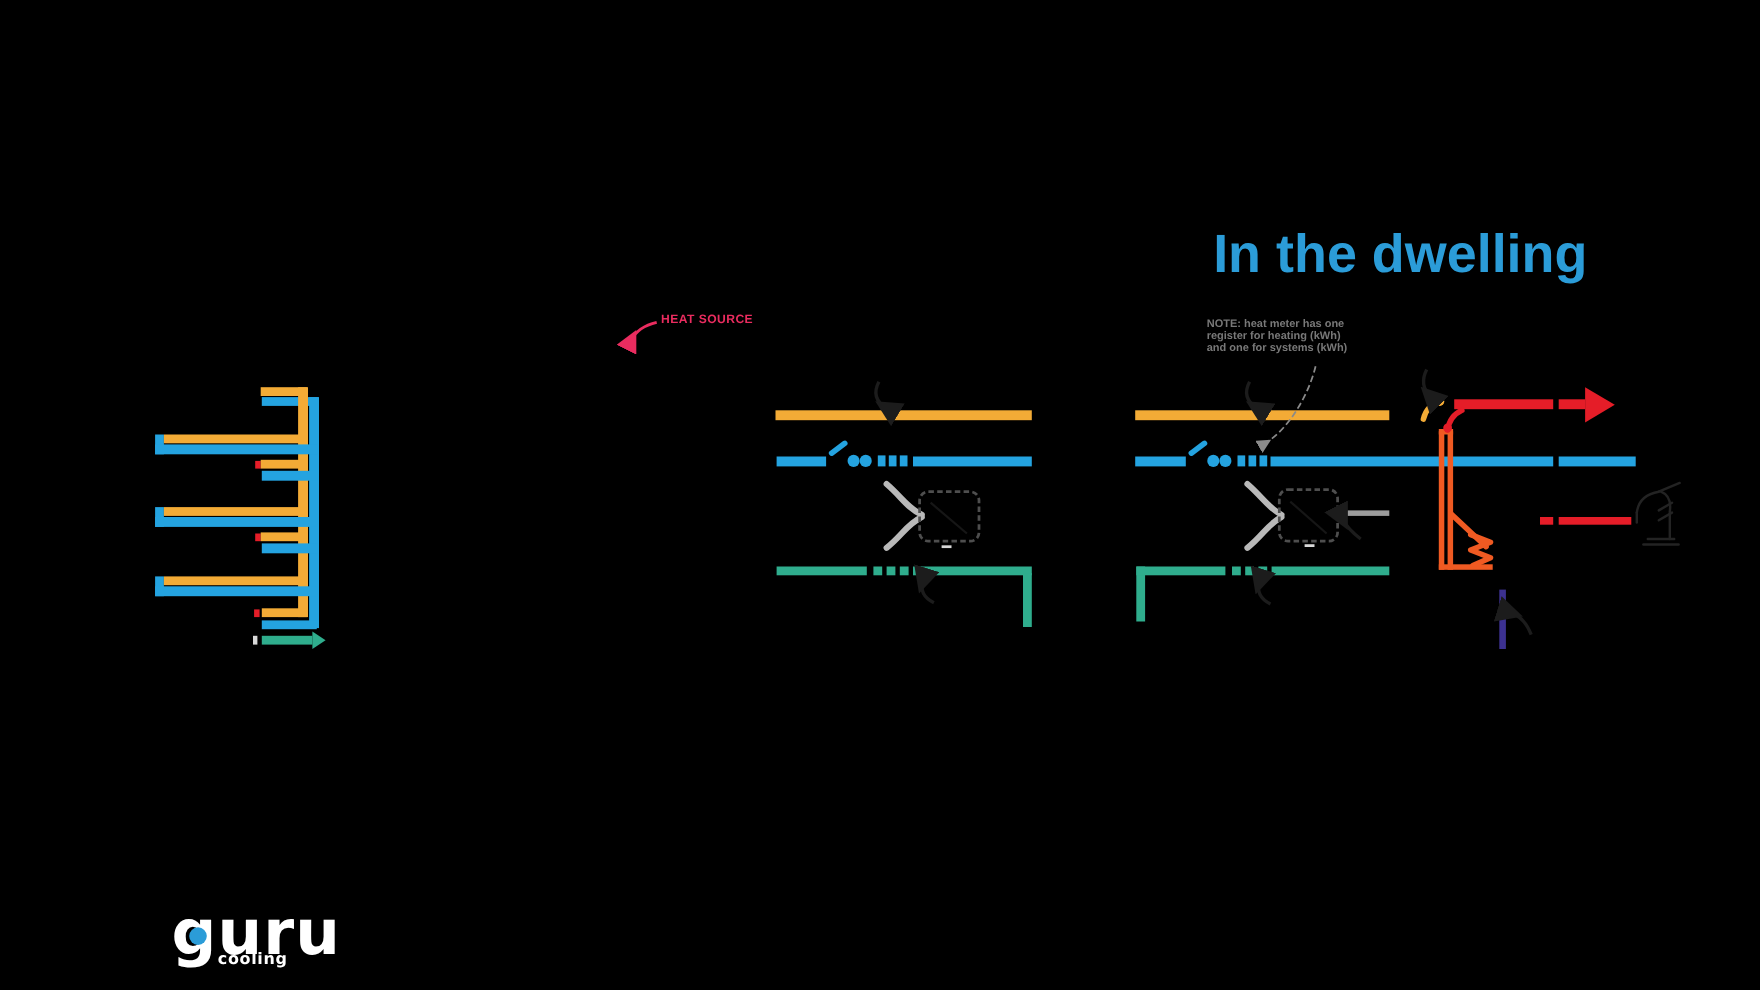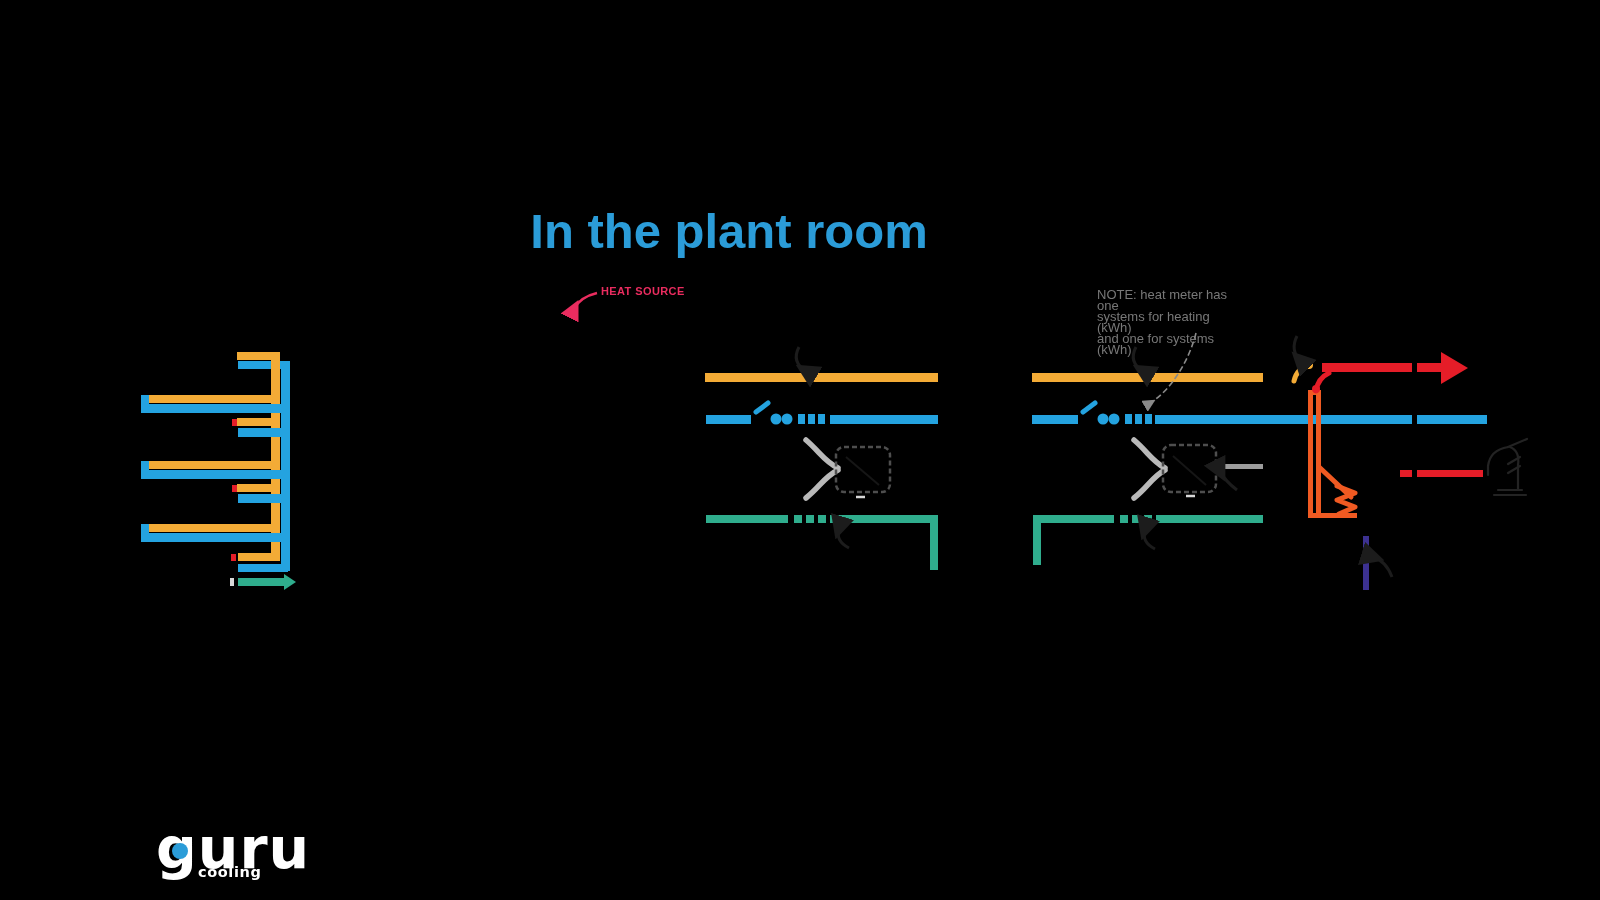--- a/index.html
+++ b/index.html
@@ -10,44 +10,44 @@
   .blue{background:#24a3e0;}
   .green{background:#2fad8d;}
   .red{background:#e51d28;}
   .orange{background:#f05a22;}
   .purple{background:#3c3191;}
   .whiteTick{background:#d8d8d8;}
   .grayBar{background:#9c9c9c;}
   .heading{position:absolute;color:#2b9cd8;font-weight:bold;font-size:49px;text-align:center;
            letter-spacing:0px;white-space:nowrap;}
   .heatSource{position:absolute;color:#ea2c5f;font-weight:bold;font-size:11px;letter-spacing:.4px;}
-  .note{position:absolute;color:#787878;font-weight:normal;font-size:13px;line-height:11px;width:150px;}
+  .note{position:absolute;color:#787878;font-weight:bold;font-size:10px;line-height:11px;width:150px;}
   .logoWord{position:absolute;color:#fff;font-weight:bold;font-size:57px;letter-spacing:1px;
             font-family:"DejaVu Sans",sans-serif;}
   .logoSub{position:absolute;color:#fff;font-weight:bold;font-size:14.5px;letter-spacing:.6px;
            font-family:"DejaVu Sans",sans-serif;}
   .logoDot{position:absolute;width:16px;height:16px;border-radius:50%;background:#2b9cd8;}
   .tri-right-red{position:absolute;width:0;height:0;border-top:16px solid transparent;
                  border-bottom:16px solid transparent;border-left:27px solid #e51d28;}
   .tri-right-green{position:absolute;width:0;height:0;border-top:8px solid transparent;
                  border-bottom:8px solid transparent;border-left:12px solid #2fad8d;}
   svg{position:absolute;left:0;top:0;}
 </style>
 </head>
 <body>
 
 <div id="canvas">
 
-  <div class="heading" style="left:509px;top:203px;width:440px;">In the plant room</div>
+  <div class="heading" style="left:1063px;top:203px;width:420px;">In the dwelling</div>
 
   <div class="heatSource" style="left:601px;top:285px;">HEAT SOURCE</div>
 
   <div class="note" style="left:1097px;top:289px;">
     <div>NOTE: heat meter has one</div>
-    <div>systems for heating (kWh)</div>
+    <div>register for heating (kWh)</div>
     <div>and one for systems (kWh)</div>
   </div>
 
   <div>
     <div class="bar yellow" style="left:237px;top:352px;width:42px;height:8px;"></div>
     <div class="bar blue" style="left:238px;top:361px;width:51px;height:8px;"></div>
     <div class="bar yellow" style="left:271px;top:352px;width:9px;height:209px;"></div>
     <div class="bar blue" style="left:281px;top:361px;width:9px;height:210px;"></div>
 
     <div class="bar blue" style="left:141px;top:395px;width:8px;height:18px;"></div>

